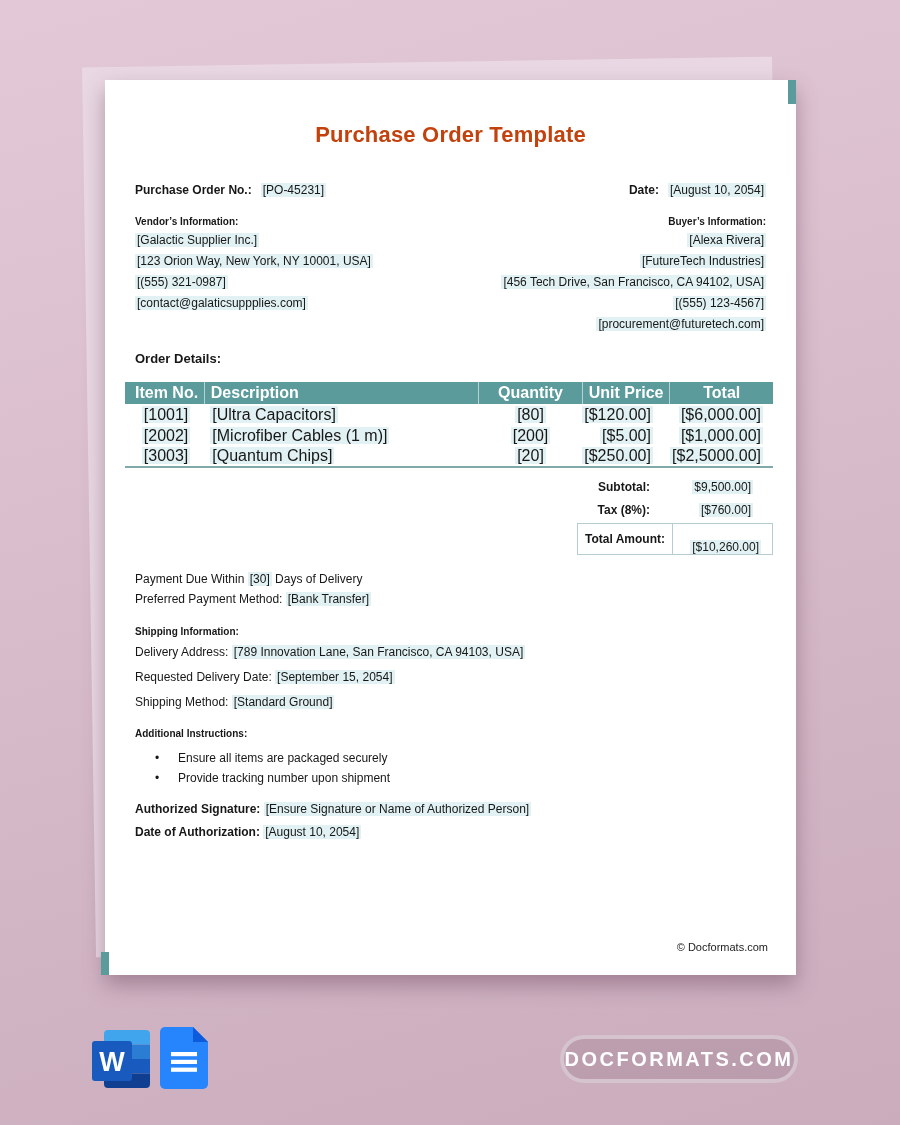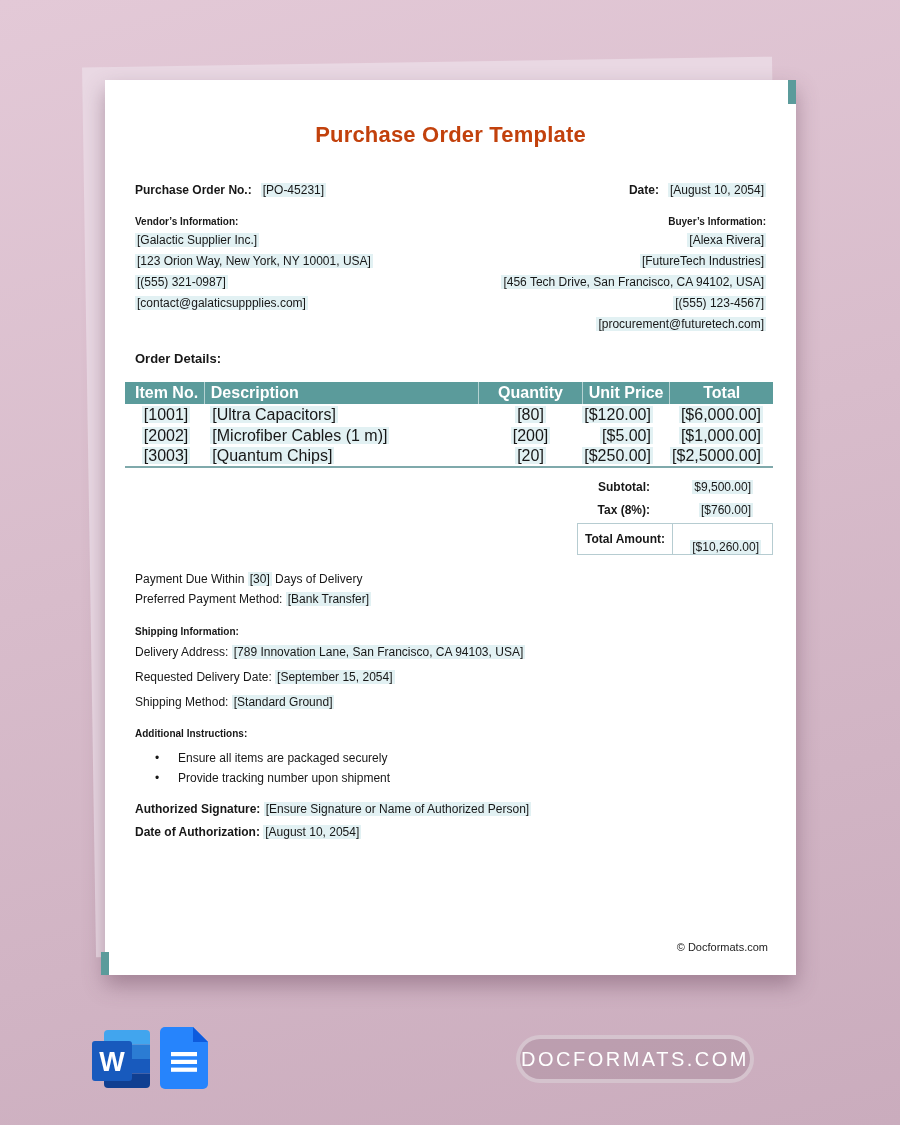--- a/index.html
+++ b/index.html
@@ -63,25 +63,25 @@
   .shipline{ font-size:12px; line-height:25px; }
   .bullet-row{ display:flex; font-size:12px; line-height:19.5px; padding-left:20px; }
   .bullet-glyph{ width:23px; }
   .sigline{ margin-top:14px; font-size:12px; }
   .sigline2{ margin-top:9px; font-size:12px; }
   .page-footer{ position:absolute; right:28px; bottom:22px; font-size:11px; color:#222; }
 
   .word-icon{ position:absolute; left:92px; top:1030px; width:58px; height:58px; }
   .docs-icon{ position:absolute; left:160px; top:1027px; width:48px; height:62px; }
   .badge{
-    position:absolute; left:516px; top:1035px; width:238px; height:48px;
+    position:absolute; left:560px; top:1035px; width:238px; height:48px;
     border-radius:26px; border:4px solid rgba(255,255,255,0.38);
     background:rgba(120,90,110,0.20);
     display:flex; align-items:center; justify-content:center;
-    color:#ffffff; font-weight:normal; font-size:20px; letter-spacing:2.5px;
+    color:#ffffff; font-weight:bold; font-size:20px; letter-spacing:2.5px;
   }
 </style>
 </head>
 <body>
 
 <div class="sheet-behind"></div>
 
 <div class="page">
 
   <div class="title">Purchase Order Template</div>

